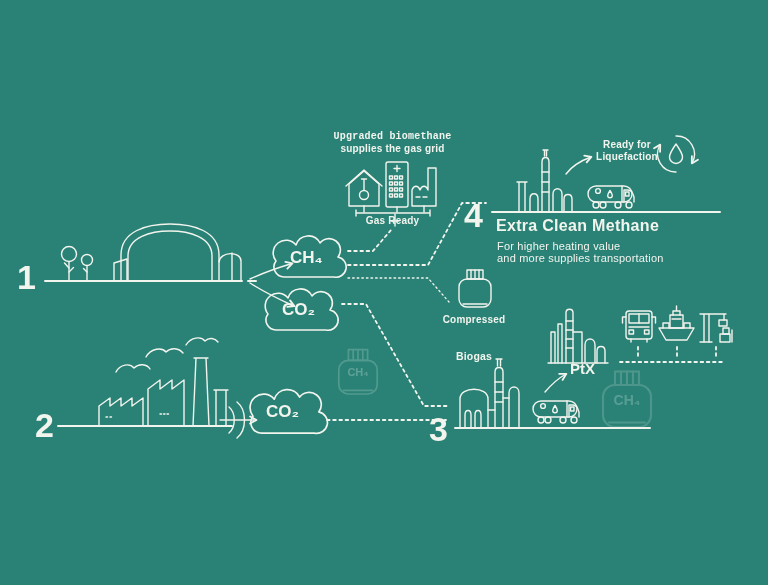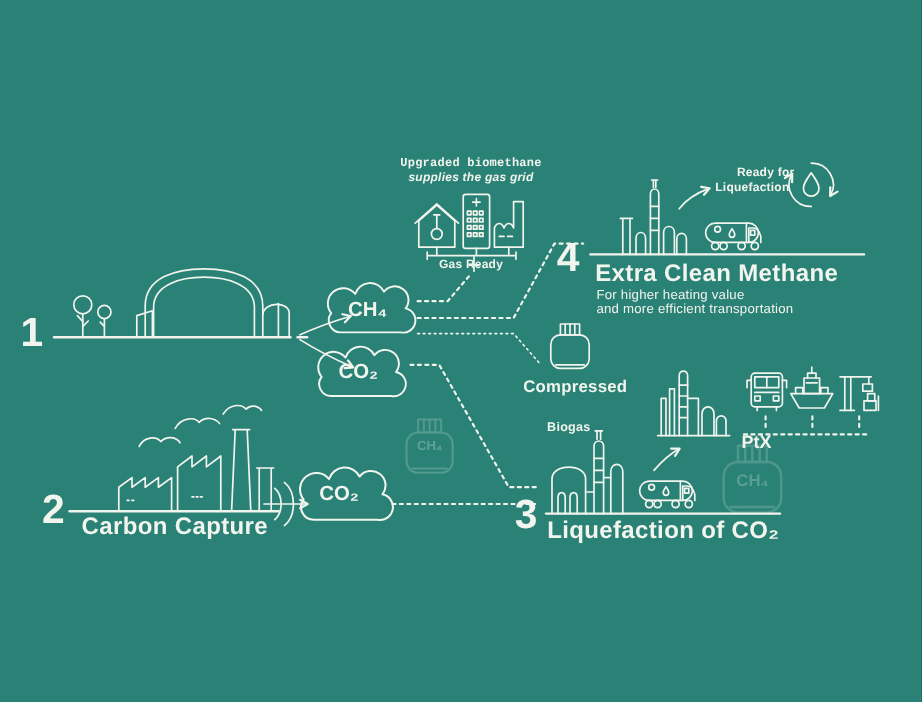--- a/index.html
+++ b/index.html
@@ -5,25 +5,25 @@
   html,body{margin:0;padding:0;background:#1f6a60;}
   .canvas{
     position:relative;width:768px;height:585px;overflow:hidden;
     background:#2A8276;
     font-family:"Liberation Sans",sans-serif;
     color:#F2F4EE;
   }
   .canvas svg{position:absolute;left:0;top:0;}
   .txt{position:absolute;white-space:nowrap;line-height:1.05;}
   .num{font-size:34px;font-weight:700;}
-  .stage-label{font-size:20px;font-weight:700;letter-spacing:.3px;}
+  .stage-label{font-size:16px;font-weight:700;letter-spacing:.3px;}
   .small-cap{font-size:10px;font-weight:700;letter-spacing:.2px;text-align:center;}
   .sub{font-size:11px;font-weight:400;letter-spacing:.2px;}
   .cloud-label{font-size:17px;font-weight:700;}
-  .ptx{font-size:15px;font-weight:700;margin-left:48px;}
+  .ptx{font-size:15px;font-weight:700;}
   .wm{font-weight:700;text-align:center;}
 </style>
 </head>
 <body>
 
 <div class="canvas">
 
 <svg width="768" height="585" viewBox="0 0 768 585" fill="none" stroke="#F2F4EE" stroke-width="1.4" stroke-linecap="round" stroke-linejoin="round">
   <defs>
     <marker id="ah" markerWidth="8" markerHeight="8" refX="5.2" refY="3.5" orient="auto">
@@ -209,36 +209,34 @@
   <path d="M220,420 H256" marker-end="url(#ah)"></path>
 </svg>
 
   <div class="txt num" style="left:17px;top:260px;">1</div>
 
   <div class="txt cloud-label" style="left:290px;top:249px;">CH₄</div>
   <div class="txt cloud-label" style="left:282px;top:301px;">CO₂</div>
   <div class="txt cloud-label" style="left:266px;top:403px;">CO₂</div>
 
   <div class="txt small-cap" style="left:330px;top:132px;width:125px;font-family:Liberation Mono, monospace;">Upgraded biomethane</div>
-  <div class="txt small-cap" style="left:330px;top:144px;width:125px;font-style:italic;">supplies the gas grid</div>
+  <div class="txt small-cap" style="left:330px;top:144px;width:125px;">supplies the gas grid</div>
   <div class="txt small-cap" style="left:330px;top:216px;width:125px;">Gas Ready</div>
 
   <div class="txt num" style="left:464px;top:198px;">4</div>
   <div class="txt stage-label" style="left:496px;top:218px;">Extra Clean Methane</div>
   <div class="txt sub" style="left:497px;top:241px;">For higher heating value</div>
-  <div class="txt sub" style="left:497px;top:253px;">and more efficient transportation</div>
-  <div class="txt small-cap" style="left:592px;top:140px;width:70px;text-align:right;">Ready for</div>
+  <div class="txt sub" style="left:497px;top:253px;">and more supplies transportation</div>
+  <div class="txt small-cap" style="left:592px;top:140px;width:70px;">Ready for</div>
   <div class="txt small-cap" style="left:592px;top:152px;width:70px;">Liquefaction</div>
 
-  <div class="txt small-cap" style="left:436px;top:315px;width:76px;font-size:14px;">Compressed</div>
+  <div class="txt small-cap" style="left:436px;top:315px;width:76px;font-size:10px;">Compressed</div>
   <div class="txt small-cap" style="left:436px;top:327px;width:76px;font-size:10.5px;margin-top:24px;">Biogas</div>
 
   <div class="txt num" style="left:429px;top:412px;">3</div>
-  <div class="txt stage-label" style="left:456px;top:432px;">Liquefaction of CO₂</div>
   <div class="txt ptx" style="left:570px;top:361px;">PtX</div>
 
   <div class="txt num" style="left:35px;top:408px;">2</div>
-  <div class="txt stage-label" style="left:68px;top:429px;">Carbon Capture</div>
 
   <div class="txt wm" style="left:344px;top:367px;width:28px;font-size:11px;color:rgba(255,255,255,.25);">CH₄</div>
   <div class="txt wm" style="left:608px;top:393px;width:38px;font-size:14px;color:rgba(255,255,255,.22);">CH₄</div>
 
 </div>
 
 </body></html>

